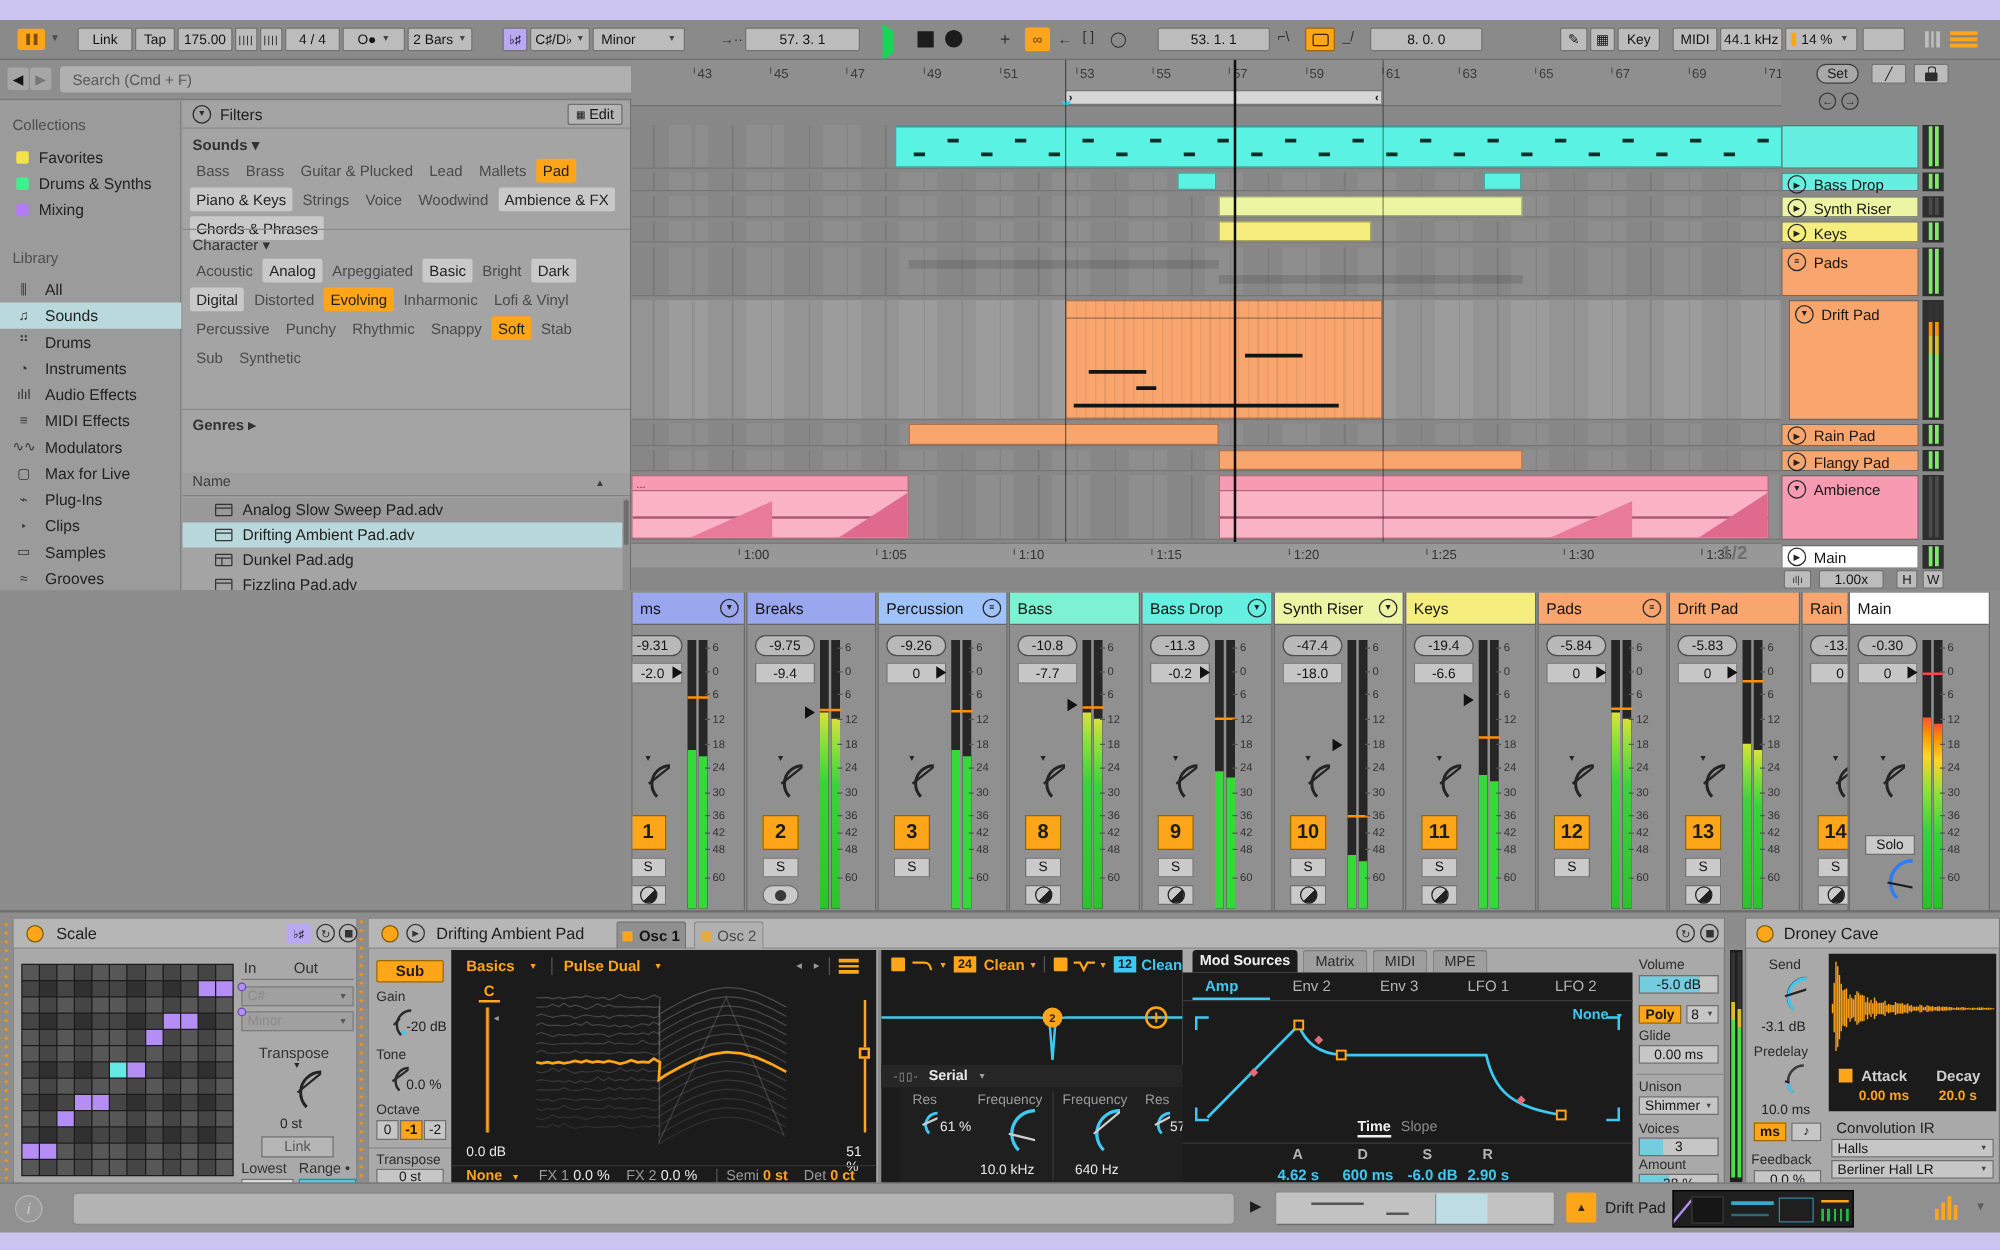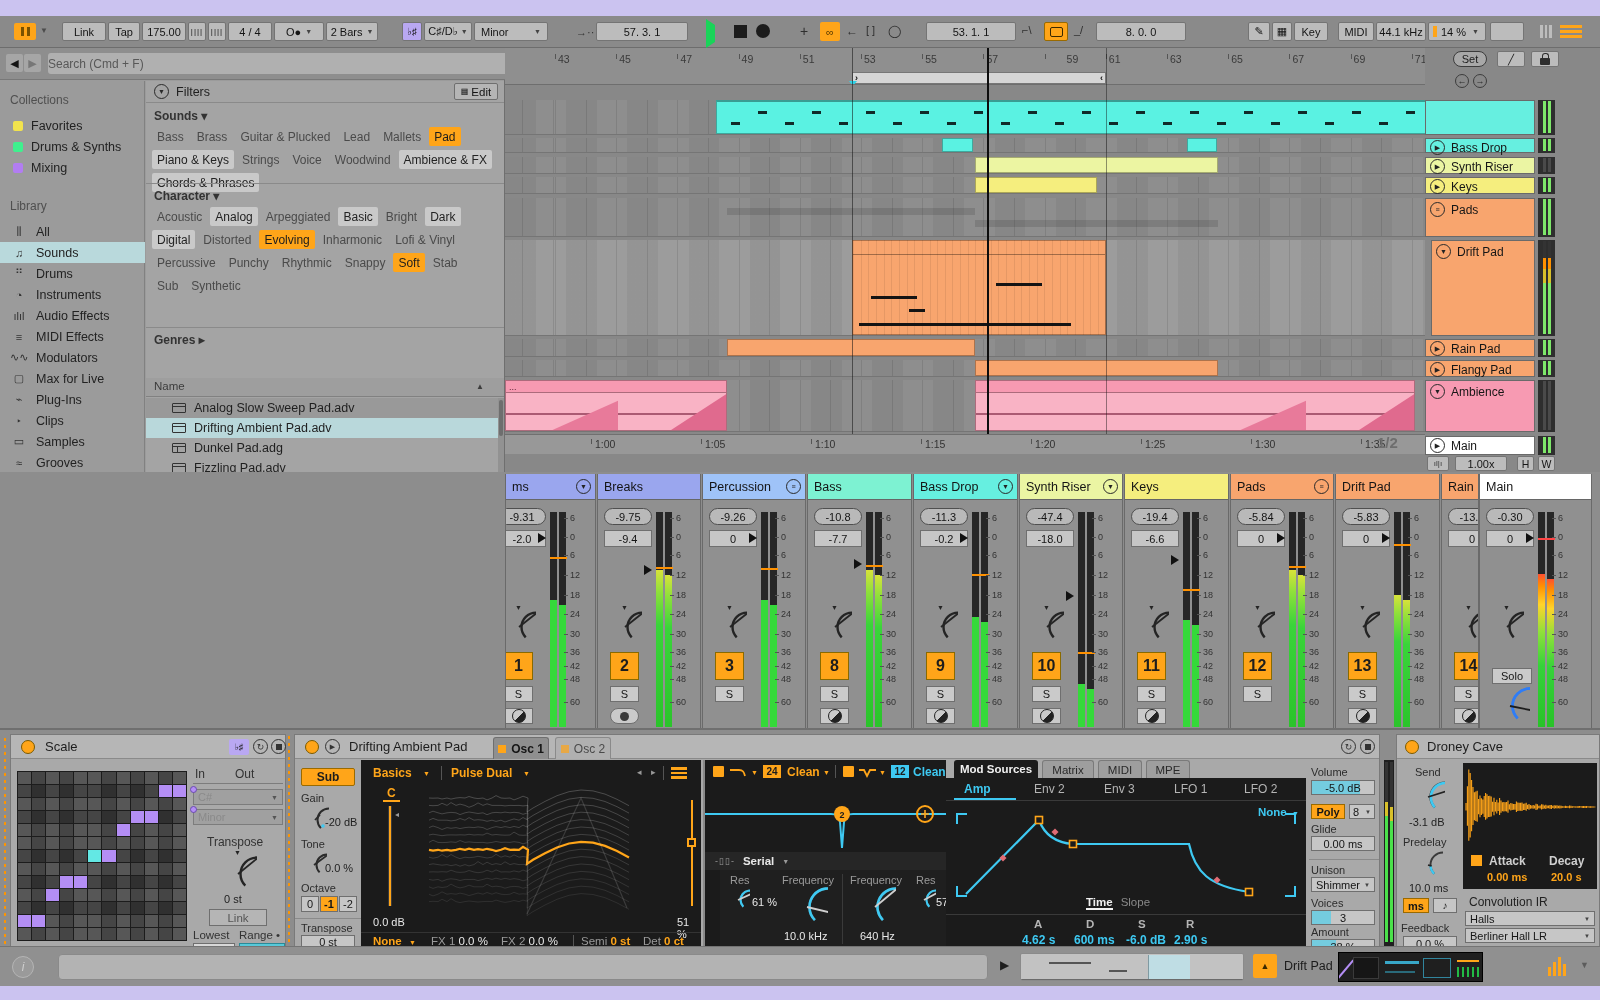--- a/index.html
+++ b/index.html
@@ -99,21 +99,21 @@
         <span style="height:3px;background:#ffa519"></span>
         <span style="height:3px;background:#ffa519"></span>
         <span style="height:3px;background:#ffa519"></span>
       </div>
   </div>
 
   <div class="abs" style="left:0;top:48px;width:505px;height:680px;background:#9b9b9b;border-right:1px solid #6f6f6f">
     <div class="abs" style="left:0;top:0;width:505px;height:32px;background:#8e8e8e;border-bottom:1px solid #787878">
       <div class="abs btn" style="left:6px;top:6px;width:17px;height:18px;background:#a6a6a6;border:none">◀</div>
       <div class="abs btn" style="left:24px;top:6px;width:17px;height:18px;background:#a6a6a6;border:none;color:#777">▶</div>
-      <div class="abs" style="left:48px;top:5px;width:536px;height:21px;background:#b0b0b0;border-radius:3px;font-size:12px;color:#585858;display:flex;align-items:center;">Search (Cmd + F)</div>
+      <div class="abs" style="left:48px;top:5px;width:536px;height:21px;background:#b0b0b0;border-radius:3px;font-size:12px;color:#585858;display:flex;align-items:center;padding-left:10px">Search (Cmd + F)</div>
     </div>
     <div id="sidebar" class="abs" style="left:0;top:33px;width:145px;height:647px;background:#9b9b9b;border-right:1px solid #818181">
         <div class="abs" style="left: 10px; top: 12px; font-size: 12px; color: rgb(79, 79, 79);">Collections</div>
         <div class="abs sideitem" style="left: 0px; top: 34px; width: 145px;">
           <span style="width: 10px; height: 10px; border-radius: 2px; background: rgb(242, 227, 77); margin-left: 3px; flex: 0 0 auto;"></span>
           <span>Favorites</span>
         </div>
         <div class="abs sideitem" style="left: 0px; top: 55px; width: 145px;">
           <span style="width: 10px; height: 10px; border-radius: 2px; background: rgb(63, 240, 142); margin-left: 3px; flex: 0 0 auto;"></span>
           <span>Drums &amp; Synths</span>
@@ -231,21 +231,21 @@
           <span class="tag ">Mallets</span>
           <span class="tag sel">Pad</span>
           <span class="tag match">Piano &amp; Keys</span>
           <span class="tag ">Strings</span>
           <span class="tag ">Voice</span>
           <span class="tag ">Woodwind</span>
           <span class="tag match">Ambience &amp; FX</span>
           <span class="tag match">Chords &amp; Phrases</span>
         </div>
         <div class="abs" style="left: 0px; top: 102px; width: 358px; height: 1px; background: rgb(138, 138, 138);"></div>
-        <div class="abs" style="left: 8px; top: 108px; font-size: 12px; font-weight: bold; color: rgb(51, 51, 51);">Character ▾</div>
+        <div class="abs" style="left: 8px; top: 108px; font-size: 12px; font-weight: normal; color: rgb(51, 51, 51);">Character ▾</div>
         <div class="abs" style="left: 6px; top: 124px; width: 346px; display: flex; flex-wrap: wrap;">
           <span class="tag ">Acoustic</span>
           <span class="tag match">Analog</span>
           <span class="tag ">Arpeggiated</span>
           <span class="tag match">Basic</span>
           <span class="tag ">Bright</span>
           <span class="tag match">Dark</span>
           <span class="tag match">Digital</span>
           <span class="tag ">Distorted</span>
           <span class="tag sel">Evolving</span>
@@ -360,21 +360,21 @@
         <div class="abs" style="left: 236.6px; top: 5px; font-size: 10.5px; color: rgb(58, 58, 58);">49</div>
         <div class="abs" style="left: 233.6px; top: 6px; width: 1px; height: 5px; background: rgb(85, 85, 85);"></div>
         <div class="abs" style="left: 297.8px; top: 5px; font-size: 10.5px; color: rgb(58, 58, 58);">51</div>
         <div class="abs" style="left: 294.8px; top: 6px; width: 1px; height: 5px; background: rgb(85, 85, 85);"></div>
         <div class="abs" style="left: 359px; top: 5px; font-size: 10.5px; color: rgb(58, 58, 58);">53</div>
         <div class="abs" style="left: 356px; top: 6px; width: 1px; height: 5px; background: rgb(85, 85, 85);"></div>
         <div class="abs" style="left: 420.2px; top: 5px; font-size: 10.5px; color: rgb(58, 58, 58);">55</div>
         <div class="abs" style="left: 417.2px; top: 6px; width: 1px; height: 5px; background: rgb(85, 85, 85);"></div>
         <div class="abs" style="left: 481.4px; top: 5px; font-size: 10.5px; color: rgb(58, 58, 58);">57</div>
         <div class="abs" style="left: 478.4px; top: 6px; width: 1px; height: 5px; background: rgb(85, 85, 85);"></div>
-        <div class="abs" style="left: 542.6px; top: 5px; font-size: 10.5px; color: rgb(58, 58, 58); margin-left: 19px;">59</div>
+        <div class="abs" style="left: 542.6px; top: 5px; font-size: 10.5px; color: rgb(58, 58, 58);">59</div>
         <div class="abs" style="left: 539.6px; top: 6px; width: 1px; height: 5px; background: rgb(85, 85, 85);"></div>
         <div class="abs" style="left: 603.8px; top: 5px; font-size: 10.5px; color: rgb(58, 58, 58);">61</div>
         <div class="abs" style="left: 600.8px; top: 6px; width: 1px; height: 5px; background: rgb(85, 85, 85);"></div>
         <div class="abs" style="left: 665px; top: 5px; font-size: 10.5px; color: rgb(58, 58, 58);">63</div>
         <div class="abs" style="left: 662px; top: 6px; width: 1px; height: 5px; background: rgb(85, 85, 85);"></div>
         <div class="abs" style="left: 726.2px; top: 5px; font-size: 10.5px; color: rgb(58, 58, 58);">65</div>
         <div class="abs" style="left: 723.2px; top: 6px; width: 1px; height: 5px; background: rgb(85, 85, 85);"></div>
         <div class="abs" style="left: 787.4px; top: 5px; font-size: 10.5px; color: rgb(58, 58, 58);">67</div>
         <div class="abs" style="left: 784.4px; top: 6px; width: 1px; height: 5px; background: rgb(85, 85, 85);"></div>
         <div class="abs" style="left: 848.6px; top: 5px; font-size: 10.5px; color: rgb(58, 58, 58);">69</div>

